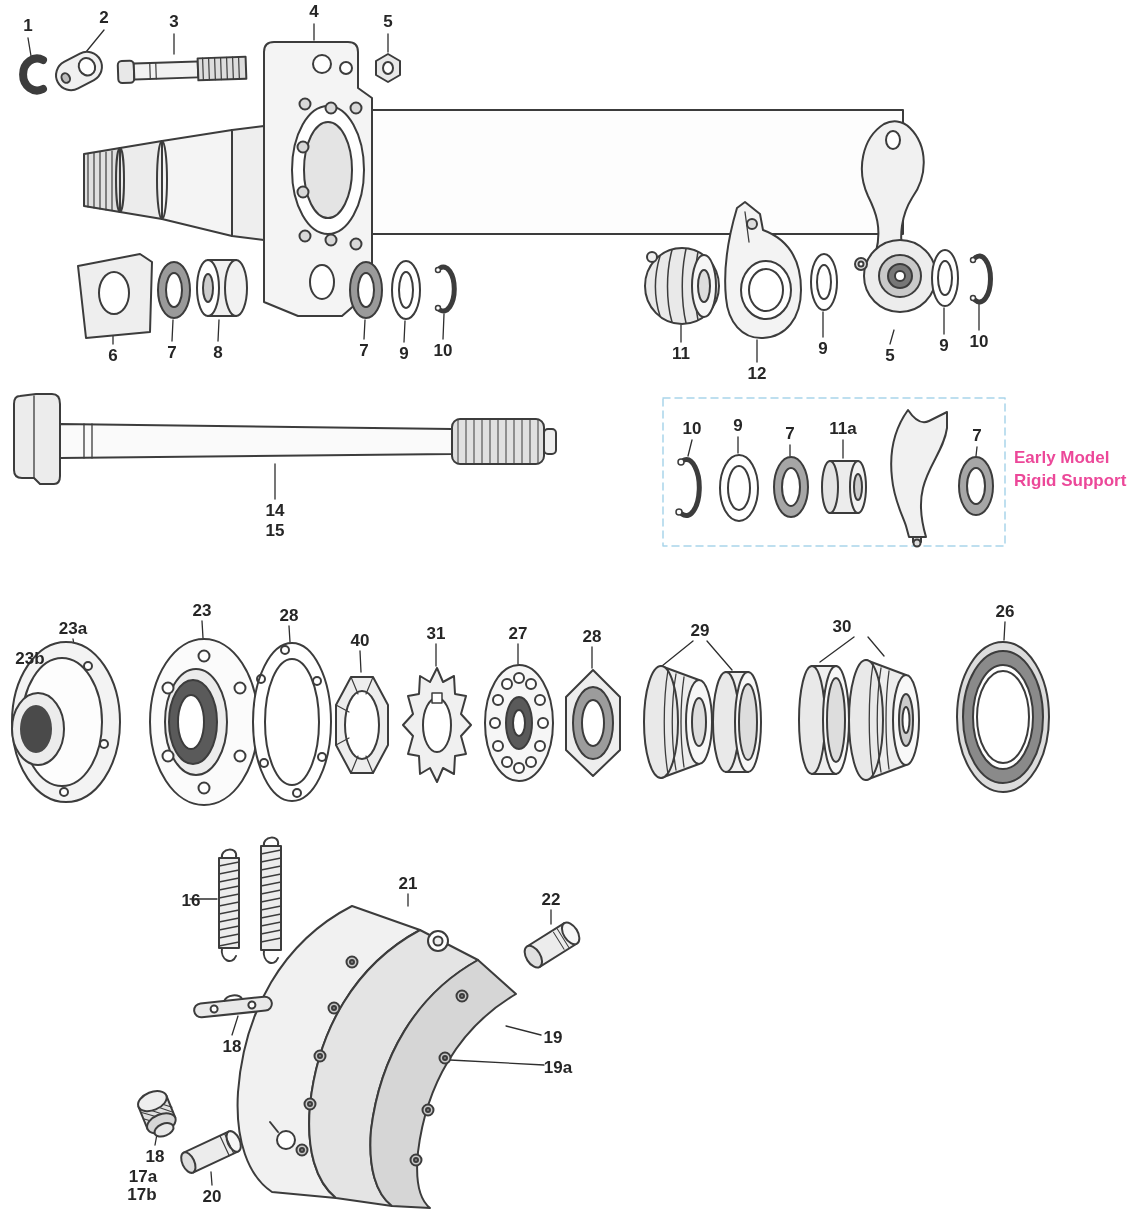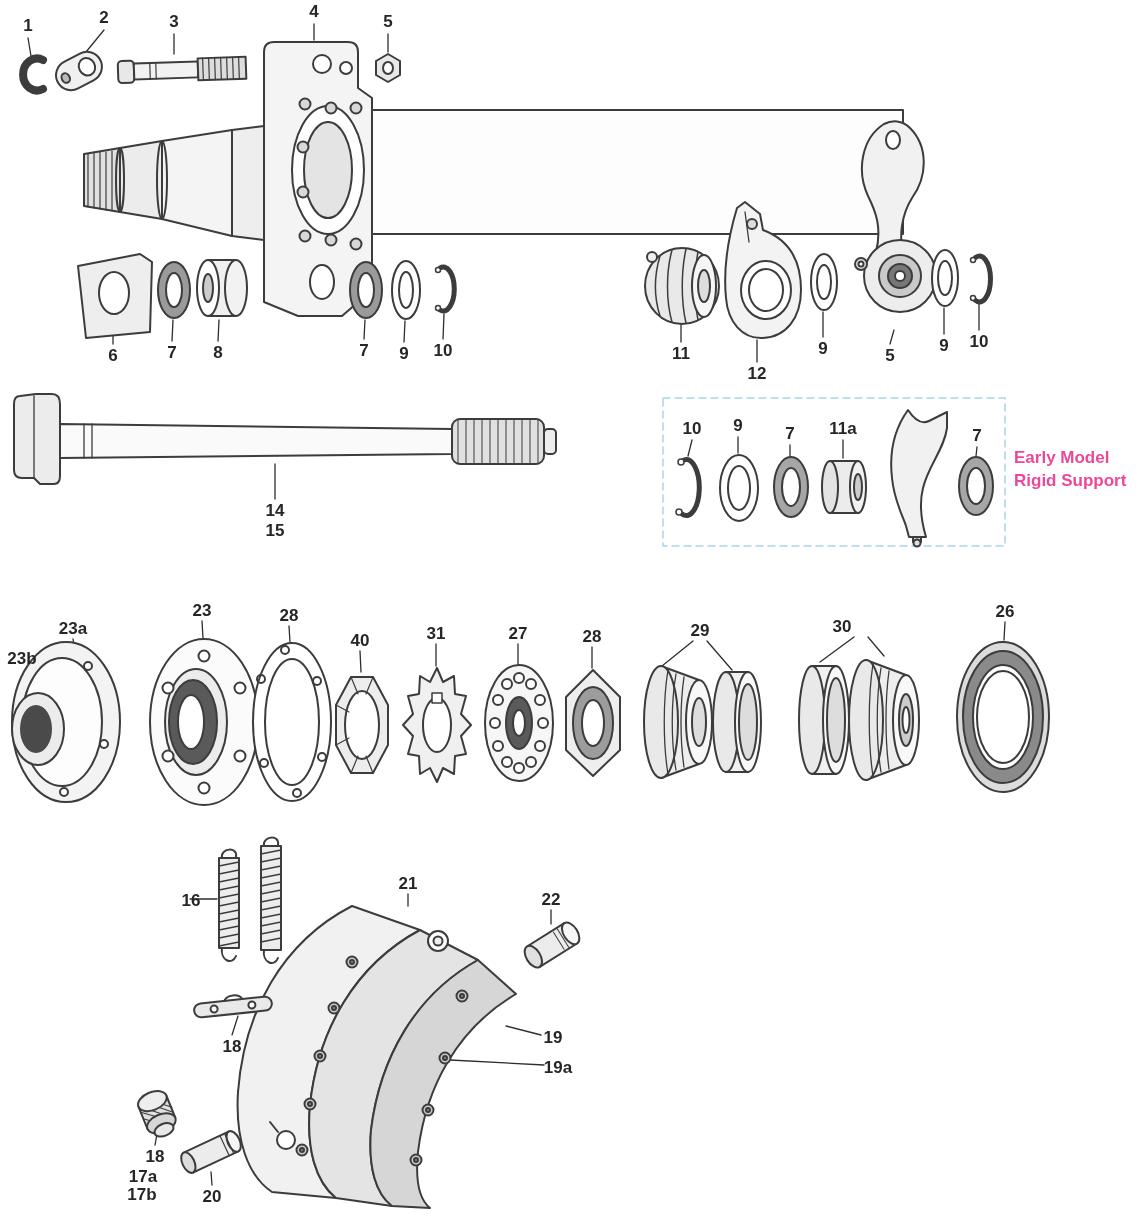--- a/index.html
+++ b/index.html
@@ -404,21 +404,21 @@
 <div class="callout" style="left:443px;top:341px">10</div>
 <div class="callout" style="left:681px;top:344px">11</div>
 <div class="callout" style="left:757px;top:364px">12</div>
 <div class="callout" style="left:823px;top:339px">9</div>
 <div class="callout" style="left:890px;top:346px">5</div>
 <div class="callout" style="left:944px;top:336px">9</div>
 <div class="callout" style="left:979px;top:332px">10</div>
 <div class="callout" style="left:275px;top:501px">14</div>
 <div class="callout" style="left:275px;top:521px">15</div>
 <div class="callout" style="left:73px;top:619px">23a</div>
-<div class="callout" style="left:22px;top:649px">23b</div>
+<div class="callout" style="left:30px;top:649px">23b</div>
 <div class="callout" style="left:202px;top:601px">23</div>
 <div class="callout" style="left:289px;top:606px">28</div>
 <div class="callout" style="left:360px;top:631px">40</div>
 <div class="callout" style="left:436px;top:624px">31</div>
 <div class="callout" style="left:518px;top:624px">27</div>
 <div class="callout" style="left:592px;top:627px">28</div>
 <div class="callout" style="left:700px;top:621px">29</div>
 <div class="callout" style="left:842px;top:617px">30</div>
 <div class="callout" style="left:1005px;top:602px">26</div>
 <div class="callout" style="left:191px;top:891px">16</div>

